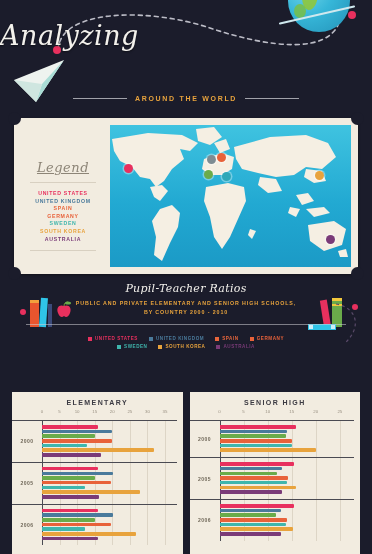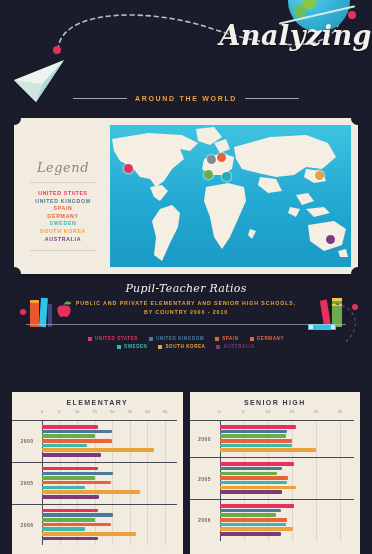--- a/index.html
+++ b/index.html
@@ -32,23 +32,23 @@
 
   .dashpath { position:absolute; left:0; top:0; width:372px; height:120px; }
 
   .plane { position:absolute; left:12px; top:58px; width:58px; height:46px; }
 
   .pin-red { position:absolute; left:53px; top:46px; width:8px; height:8px;
     border-radius:50%; background:#e8305e; }
 
   .title {
     position:absolute; left:0; right:0; top:22px;
-    text-align:right; color:#f3f1ec;
+    text-align:left; color:#f3f1ec;
     font-family:"DejaVu Serif", serif; font-style:italic;
-    font-size:27px; line-height:27px; font-weight:700;
+    font-size:27px; line-height:27px; font-weight:400;
     letter-spacing:.5px;
     text-shadow:0 1px 2px rgba(0,0,0,.5);
   }
   .title .l2 { display:block; margin-top:1px; }
 
   .subtitle-row {
     position:absolute; left:0; right:0; top:95px;
     display:flex; align-items:center; justify-content:center; gap:8px;
   }
   .subtitle-row .rule { width:54px; height:1px; background:#cfcfd6; opacity:.75; }
@@ -67,20 +67,21 @@
   .mapcard .n-tl { left:-6px; top:-6px; }
   .mapcard .n-tr { right:-6px; top:-6px; }
   .mapcard .n-bl { left:-6px; bottom:-6px; }
   .mapcard .n-br { right:-6px; bottom:-6px; }
 
   .legendbox { position:absolute; left:10px; top:10px; width:78px; bottom:10px; }
   .legend-title {
     font-family:"DejaVu Serif", serif; font-style:italic;
     font-size:13px; color:#8d8577; text-align:center; margin-top:32px;
     letter-spacing:.5px;
+    text-decoration:underline;
   }
   .legend-hr { height:1px; background:#d8d0c1; margin:7px 6px; }
   .legend-list { text-align:center; margin-top:2px; }
   .legend-list li { list-style:none; font-size:5.2px; font-weight:bold; letter-spacing:.7px; line-height:7.6px; }
 
   .map {
     position:absolute; left:96px; top:7px; right:7px; bottom:7px;
     background:linear-gradient(180deg,#3fc3e0 0%,#22a9d2 55%,#1b9ac6 100%);
     overflow:hidden;
   }

